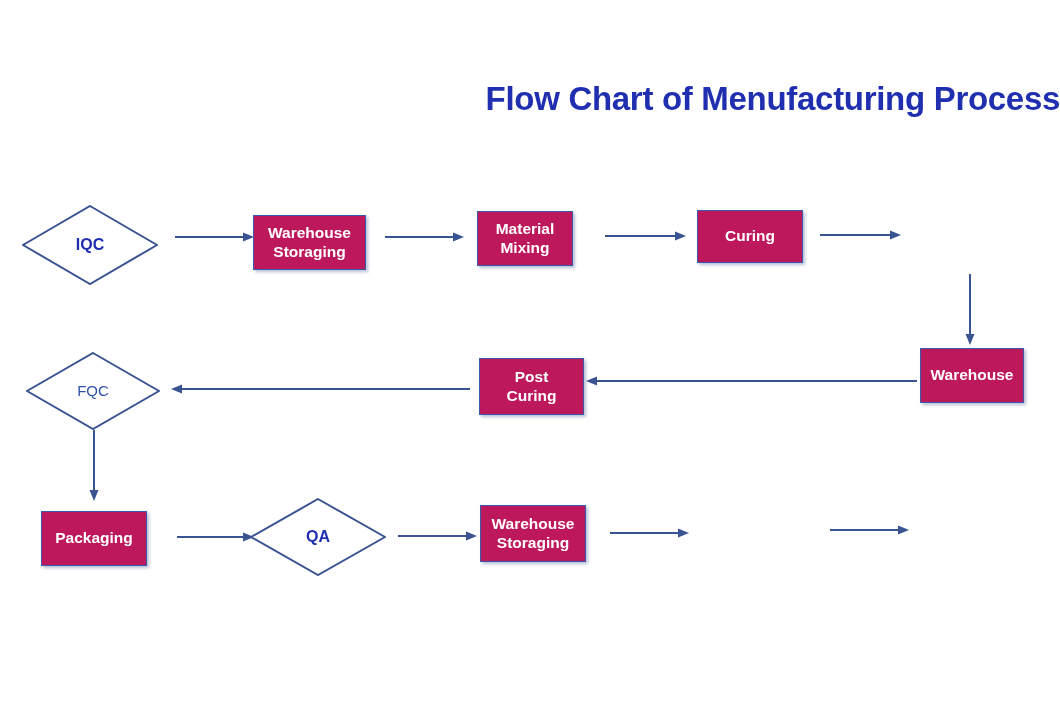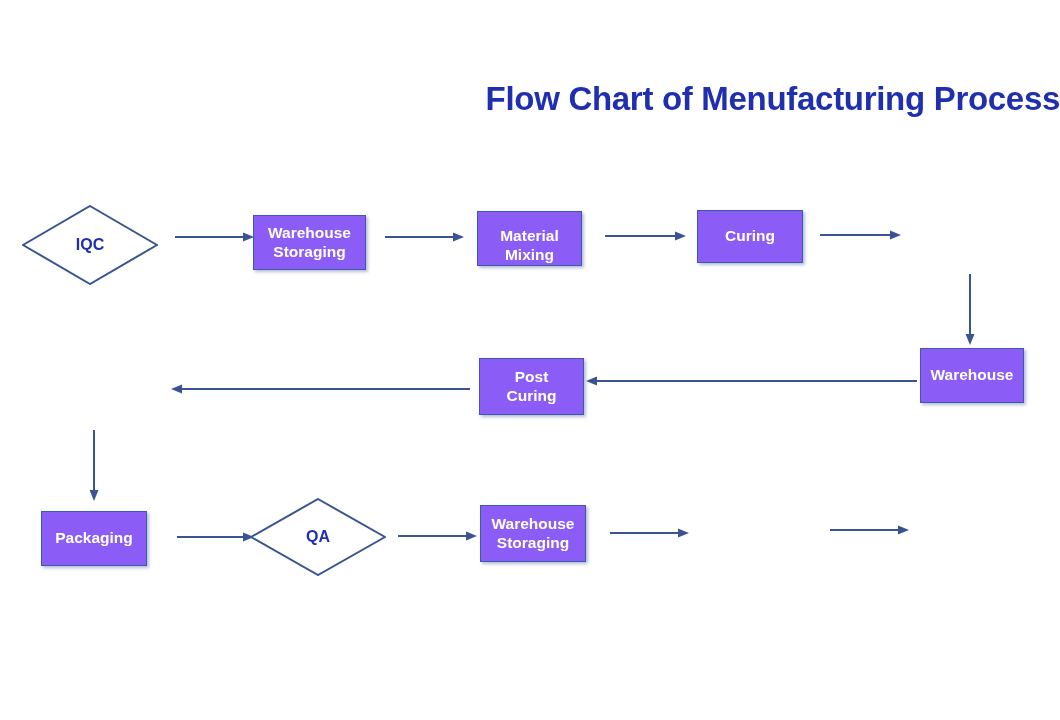--- a/index.html
+++ b/index.html
@@ -28,21 +28,21 @@
     font-size: 33px;
     font-weight: bold;
     letter-spacing: -0.3px;
     color: #1f2fb0;
     white-space: nowrap;
   }
 
   
   .node-box {
     position: absolute;
-    background: #8b5cf6;
+    background: #be185d;
     border: 1px solid #3a5bab;
     box-shadow: 2px 2px 3px rgba(90,110,160,0.45);
     color: #ffffff;
     font-size: 15.5px;
     font-weight: bold;
     display: flex;
     align-items: center;
     justify-content: center;
     text-align: center;
     line-height: 1.22;
@@ -116,21 +116,21 @@
       <span class="lbl">Warehouse</span>
       <span class="lbl">Storaging</span>
     </span>
   </div>
 
   <svg class="connector" style="left:385px; top:228px; width:80px; height:18px;" viewBox="0 0 80 18">
     <line x1="0" y1="9" x2="71" y2="9"></line>
     <polygon class="arrowhead" points="79,9 68,4.5 68,13.5"></polygon>
   </svg>
 
-  <div class="node-box" style="left:477px; top:211px; width:105px; height:55px;align-items:flex-end;">
+  <div class="node-box" style="left:477px; top:211px; width:96px; height:55px;">
     <span>
       <span class="lbl">Material</span>
       <span class="lbl">Mixing</span>
     </span>
   </div>
 
   <svg class="connector" style="left:605px; top:227px; width:82px; height:18px;" viewBox="0 0 82 18">
     <line x1="0" y1="9" x2="73" y2="9"></line>
     <polygon class="arrowhead" points="81,9 70,4.5 70,13.5"></polygon>
   </svg>
@@ -164,20 +164,26 @@
       <span class="lbl">Post</span>
       <span class="lbl">Curing</span>
     </span>
   </div>
 
   <svg class="connector" style="left:170px; top:380px; width:300px; height:18px;" viewBox="0 0 300 18">
     <line x1="300" y1="9" x2="10" y2="9"></line>
     <polygon class="arrowhead" points="1,9 12,4.5 12,13.5"></polygon>
   </svg>
 
+  <div class="node-diamond thin" style="left:26px; top:352px; width:134px; height:78px;">
+    <svg viewBox="0 0 134 78" preserveAspectRatio="none">
+      <polygon points="67,1 133,39 67,77 1,39" fill="#ffffff" stroke="#3a5391" stroke-width="2"></polygon>
+    </svg>
+    <span class="lbl">FQC</span>
+  </div>
 
   <svg class="connector" style="left:85px; top:430px; width:18px; height:72px;" viewBox="0 0 18 72">
     <line x1="9" y1="0" x2="9" y2="63"></line>
     <polygon class="arrowhead" points="9,71 4.5,60 13.5,60"></polygon>
   </svg>
 
   <div class="node-box" style="left:41px; top:511px; width:106px; height:55px;">
     <span class="lbl">Packaging</span>
   </div>
 

